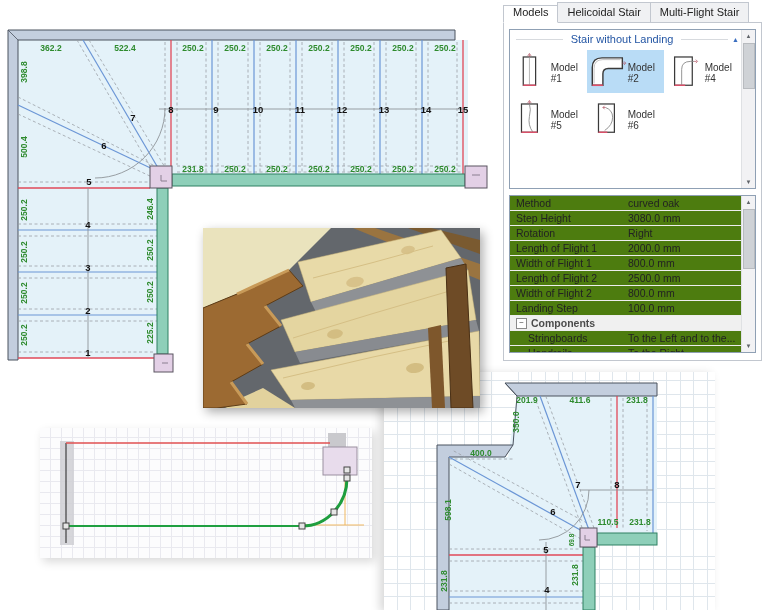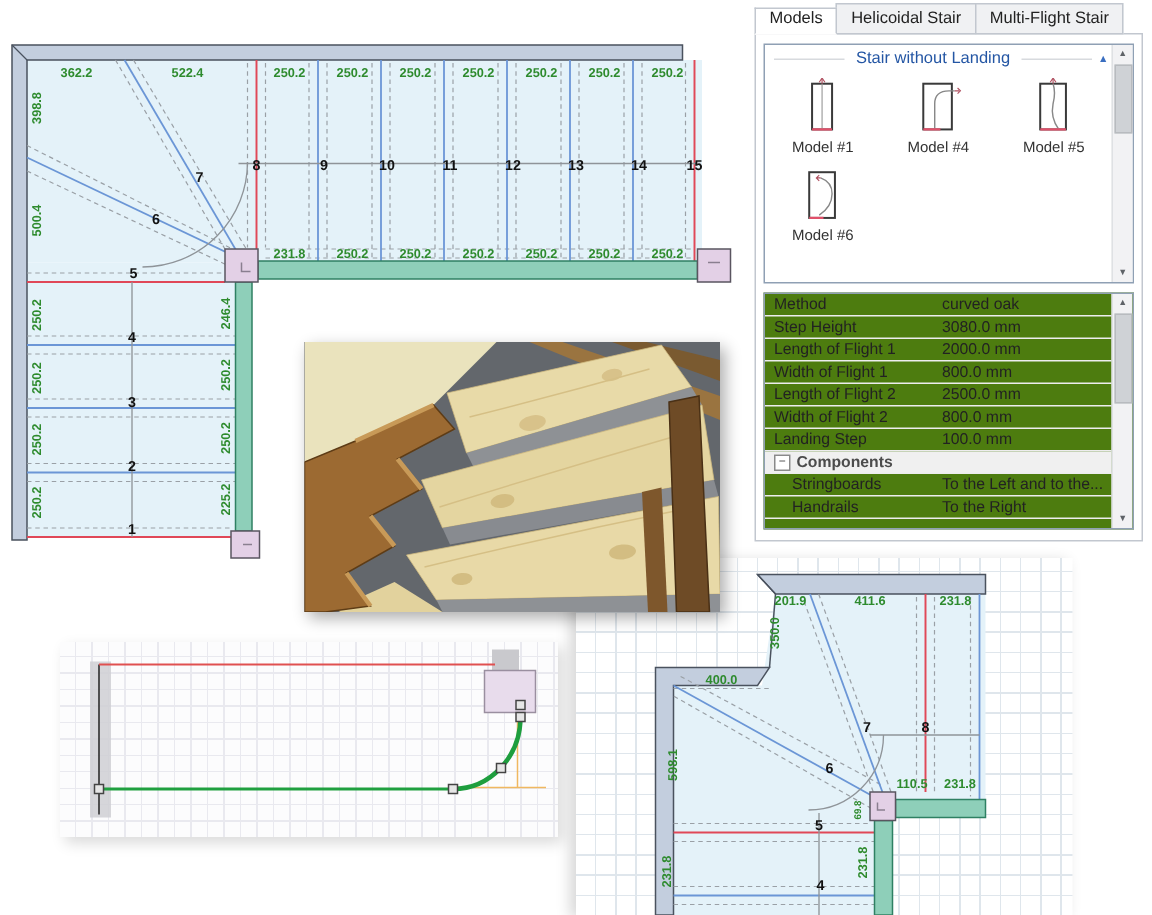--- a/index.html
+++ b/index.html
@@ -29,21 +29,21 @@
        white-space:nowrap;cursor:default;}
   .tab.active{background:#fff;border-bottom-color:#fff;position:relative;z-index:2;padding-top:0;}
   .tab-content{border:1px solid #c2c7cf;background:#fff;margin-top:-1px;padding:6px 5px 7px;}
 
   .models-box{border:1px solid #8fa0b4;position:relative;height:158px;background:#fff;}
   .mbox-header{display:flex;align-items:center;height:18px;padding:0 16px 0 6px;}
   .mbox-header .rule{flex:1;height:0;border-top:1px solid #d7dade;}
   .mbox-title{color:#2456a4;font-weight:normal;padding:0 8px;white-space:nowrap;}
   .collapse{color:#3a6ec0;font-size:7px;margin-left:4px;}
   .model-grid{display:grid;grid-template-columns:repeat(3,1fr);margin-right:14px;row-gap:4px;padding-top:2px;}
-  .model{display:flex;flex-direction:column;align-items:center;padding:2px 0 1px;font-size:10px;color:#333;}
+  .model{display:flex;flex-direction:row;align-items:center;padding:2px 0 1px;font-size:10px;color:#333;}
   .model.selected{background:#b9dcf6;}
   .model svg{width:46px;height:40px;}
   .mlabel{margin-top:1px;}
 
   .vsb{position:absolute;right:0;top:0;bottom:0;width:13px;background:#f2f2f4;border-left:1px solid #dfe1e4;}
   .vsb .arr{position:absolute;left:0;width:13px;height:12px;font-size:6px;color:#5f6368;
             display:flex;align-items:center;justify-content:center;}
   .vsb .arr.up{top:0;} .vsb .arr.down{bottom:0;}
   .vsb .thumb{position:absolute;left:1px;width:10px;background:#cfd2d6;border:1px solid #b8bbbf;}
 
@@ -341,20 +341,29 @@
         <div class="model-grid">
           <div class="model">
             <svg viewBox="0 0 46 42">
               <rect x="15" y="4" width="14" height="32" fill="#fff" stroke="#3a3a3a" stroke-width="1.4"></rect>
               <line x1="22" y1="4" x2="22" y2="36" stroke="#999" stroke-width="0.8"></line>
               <line x1="15" y1="36" x2="29" y2="36" stroke="#e0506a" stroke-width="1.6"></line>
               <path d="M22,4 V1 M20,3 L22,0 L24,3" stroke="#b05060" stroke-width="0.8" fill="none"></path>
             </svg>
             <span class="mlabel">Model #1</span>
           </div>
+          <div class="model selected">
+            <svg viewBox="0 0 46 42">
+              <path d="M6,36 V16 Q6,5 17,5 H40 V17 H24 Q18,17 18,23 V36 Z" fill="#fff" stroke="#3a3a3a" stroke-width="1.6"></path>
+              <path d="M8,34 V17 Q8,7 18,7 H38" fill="none" stroke="#aaa" stroke-width="0.8"></path>
+              <line x1="6" y1="36" x2="18" y2="36" stroke="#e0506a" stroke-width="1.8"></line>
+              <path d="M40,11 h3 M42,9 l2,2 -2,2" stroke="#b05060" stroke-width="0.8" fill="none"></path>
+            </svg>
+            <span class="mlabel">Model #2</span>
+          </div>
           <div class="model">
             <svg viewBox="0 0 46 42">
               <rect x="12" y="4" width="20" height="32" fill="#fff" stroke="#3a3a3a" stroke-width="1.4"></rect>
               <path d="M20,36 V18 Q20,9 30,9 H34" fill="none" stroke="#888" stroke-width="1"></path>
               <line x1="12" y1="36" x2="24" y2="36" stroke="#e0506a" stroke-width="1.6"></line>
               <path d="M34,9 h3 M36,7 l2,2 -2,2" stroke="#b05060" stroke-width="0.8" fill="none"></path>
             </svg>
             <span class="mlabel">Model #4</span>
           </div>
           <div class="model">
@@ -386,20 +395,24 @@
       <div class="props-box">
         <div class="prow">
           <span class="plabel">Method</span>
           <span class="pvalue">curved oak</span>
         </div>
         <div class="prow">
           <span class="plabel">Step Height</span>
           <span class="pvalue">3080.0 mm</span>
         </div>
         <div class="prow">
+          <span class="plabel">Rotation</span>
+          <span class="pvalue">Right</span>
+        </div>
+        <div class="prow">
           <span class="plabel">Length of Flight 1</span>
           <span class="pvalue">2000.0 mm</span>
         </div>
         <div class="prow">
           <span class="plabel">Width of Flight 1</span>
           <span class="pvalue">800.0 mm</span>
         </div>
         <div class="prow">
           <span class="plabel">Length of Flight 2</span>
           <span class="pvalue">2500.0 mm</span>

